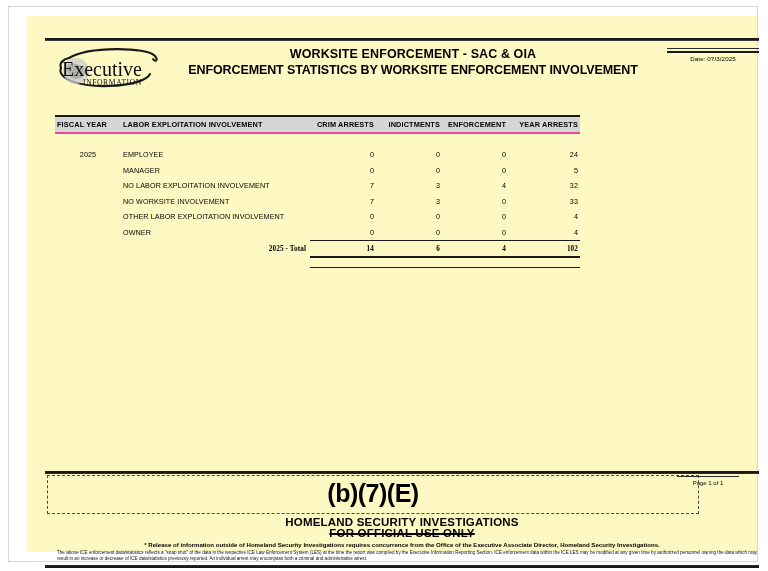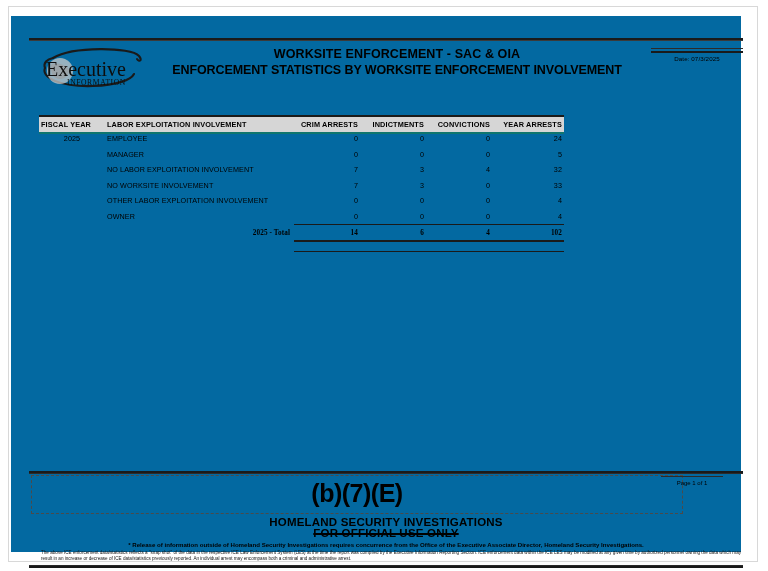--- a/index.html
+++ b/index.html
@@ -22,25 +22,25 @@
     left: 8px;
     top: 6px;
     width: 750px;
     height: 556px;
     background: #ffffff;
     border: 1px solid #d8d8d8;
     box-sizing: border-box;
   }
   .page-inner {
     position: absolute;
-    left: 2px;
+    left: 18px;
     top: 9px;
     width: 730px;
     height: 536px;
-    background: #0369a1;
+    background: #fef9c3;
     box-sizing: border-box;
   }
 
   
   .rule-top {
     position: absolute;
     left: 18px;
     top: 22px;
     width: 714px;
     border-top: 2px solid #1a1a1a;
@@ -130,40 +130,40 @@
     width: 510px;
     table-layout: fixed;
   }
   table.stats thead th {
     background: #d6d6d6;
     font-size: 7.3px;
     font-weight: bold;
     letter-spacing: 0.15px;
     padding: 3px 2px 3px 2px;
     border-top: 2px solid #1a1a1a;
-    border-bottom: 2px solid #0f766e;
+    border-bottom: 2px solid #ec4899;
     white-space: nowrap;
     vertical-align: middle;
   }
   th.c-fy      { width: 62px;  text-align: left; padding-left: 6px; }
   th.c-label   { width: 185px; text-align: left; padding-left: 4px; }
   th.c-num     { width: 62px;  text-align: right; padding-right: 3px; }
   th.c-num-w   { width: 68px;  text-align: right; padding-right: 3px; }
 
   table.stats tbody td {
     font-size: 7.2px;
     padding: 3.3px 2px;
     letter-spacing: 0.1px;
     white-space: nowrap;
   }
   td.c-fy     { text-align: center; }
   td.c-label  { text-align: left; padding-left: 4px; }
   td.c-num    { text-align: right; padding-right: 12px; }
 
-  tbody tr.first td { padding-top: 0; }
+  tbody tr.first td { padding-top: 16px; }
 
   
   tr.total td {
     font-size: 7.3px;
     font-weight: bold;
     padding-top: 5px;
     padding-bottom: 4px;
     font-family: Liberation Serif, serif;
   }
   tr.total td.c-fy {
@@ -330,21 +330,21 @@
     </div>
 
     <div class="table-wrap">
       <table class="stats">
         <thead>
           <tr>
             <th class="c-fy">FISCAL YEAR</th>
             <th class="c-label">LABOR EXPLOITATION INVOLVEMENT</th>
             <th class="c-num">CRIM ARRESTS</th>
             <th class="c-num">INDICTMENTS</th>
-            <th class="c-num">CONVICTIONS</th>
+            <th class="c-num">ENFORCEMENT</th>
             <th class="c-num-w">YEAR ARRESTS</th>
           </tr>
         </thead>
         <tbody>
           <tr class="first">
             <td class="c-fy">2025</td>
             <td class="c-label">EMPLOYEE</td>
             <td class="c-num">0</td>
             <td class="c-num">0</td>
             <td class="c-num">0</td>

